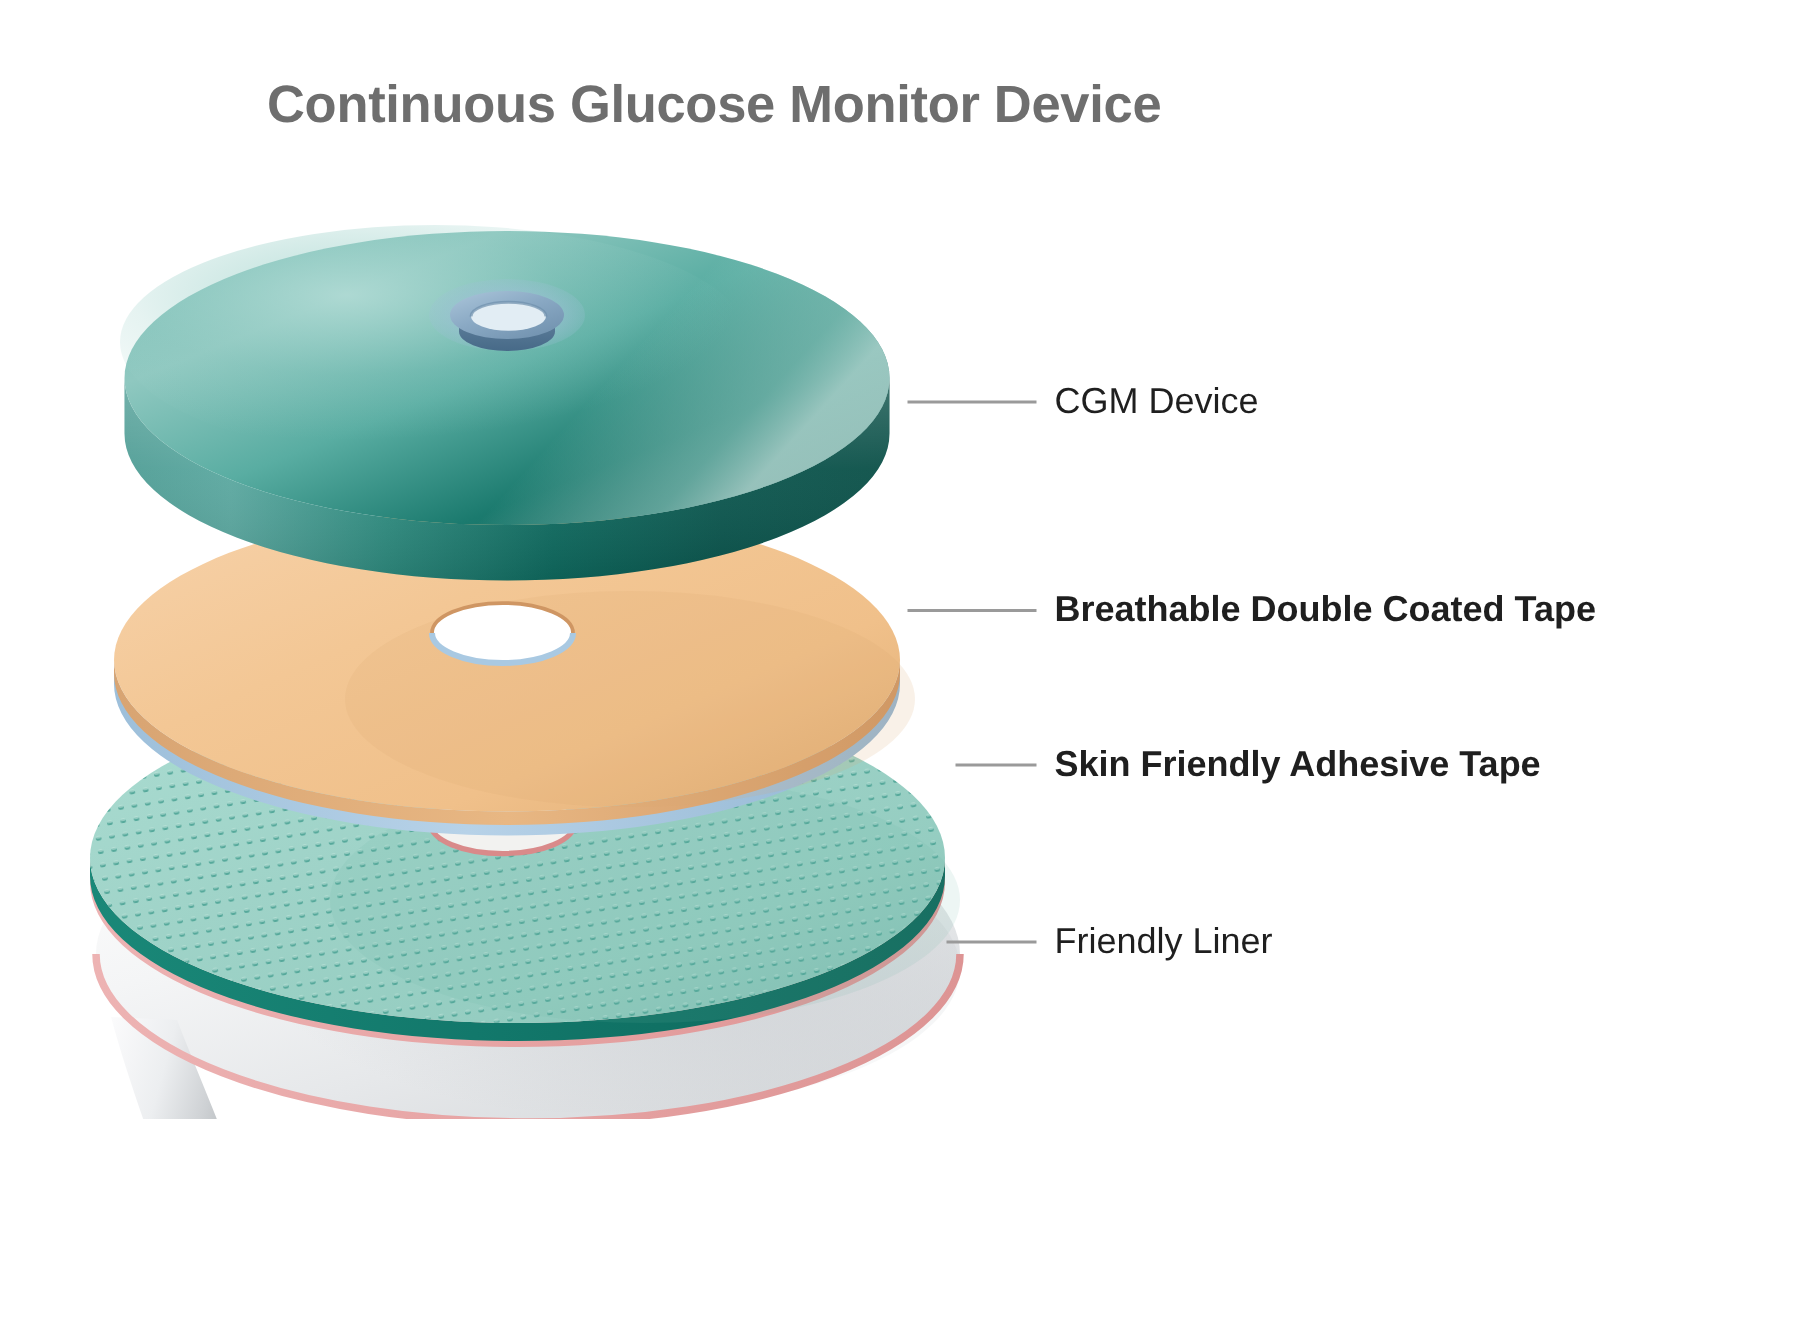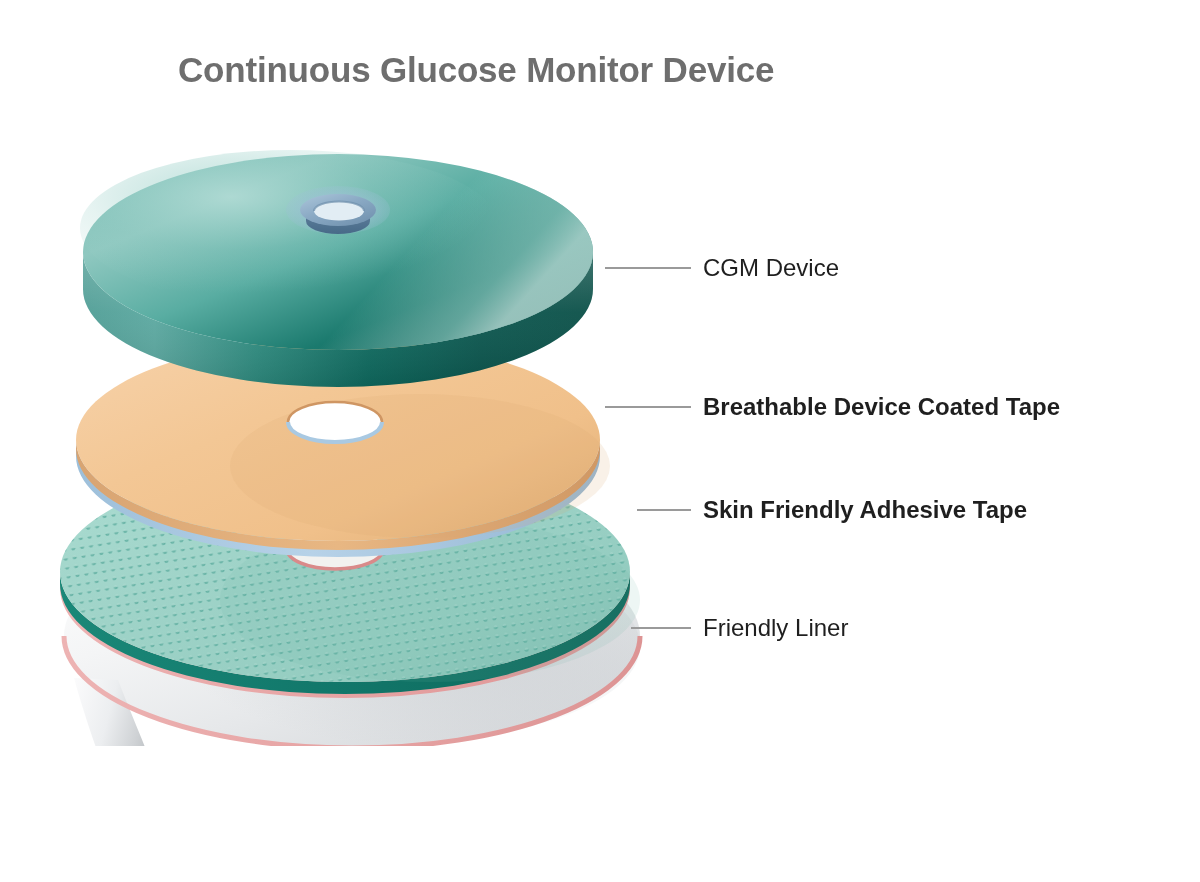--- a/index.html
+++ b/index.html
@@ -269,21 +269,21 @@
       <line x1="637" y1="510" x2="691" y2="510" stroke="#9a9a9a" stroke-width="2"></line>
       <line x1="631" y1="628" x2="691" y2="628" stroke="#9a9a9a" stroke-width="2"></line>
     </g>
   </svg>
 
   <div class="callout" style="left:703px; top:254px;">
     <span class="callout-label cw-regular">CGM Device</span>
   </div>
 
   <div class="callout" style="left:703px; top:393px;">
-    <span class="callout-label cw-bold">Breathable Device Coated Tape</span>
+    <span class="callout-label cw-bold">Breathable Double Coated Tape</span>
   </div>
 
   <div class="callout" style="left:703px; top:496px;">
     <span class="callout-label cw-bold">Skin Friendly Adhesive Tape</span>
   </div>
 
   <div class="callout" style="left:703px; top:614px;">
     <span class="callout-label cw-regular">Friendly Liner</span>
   </div>
 

